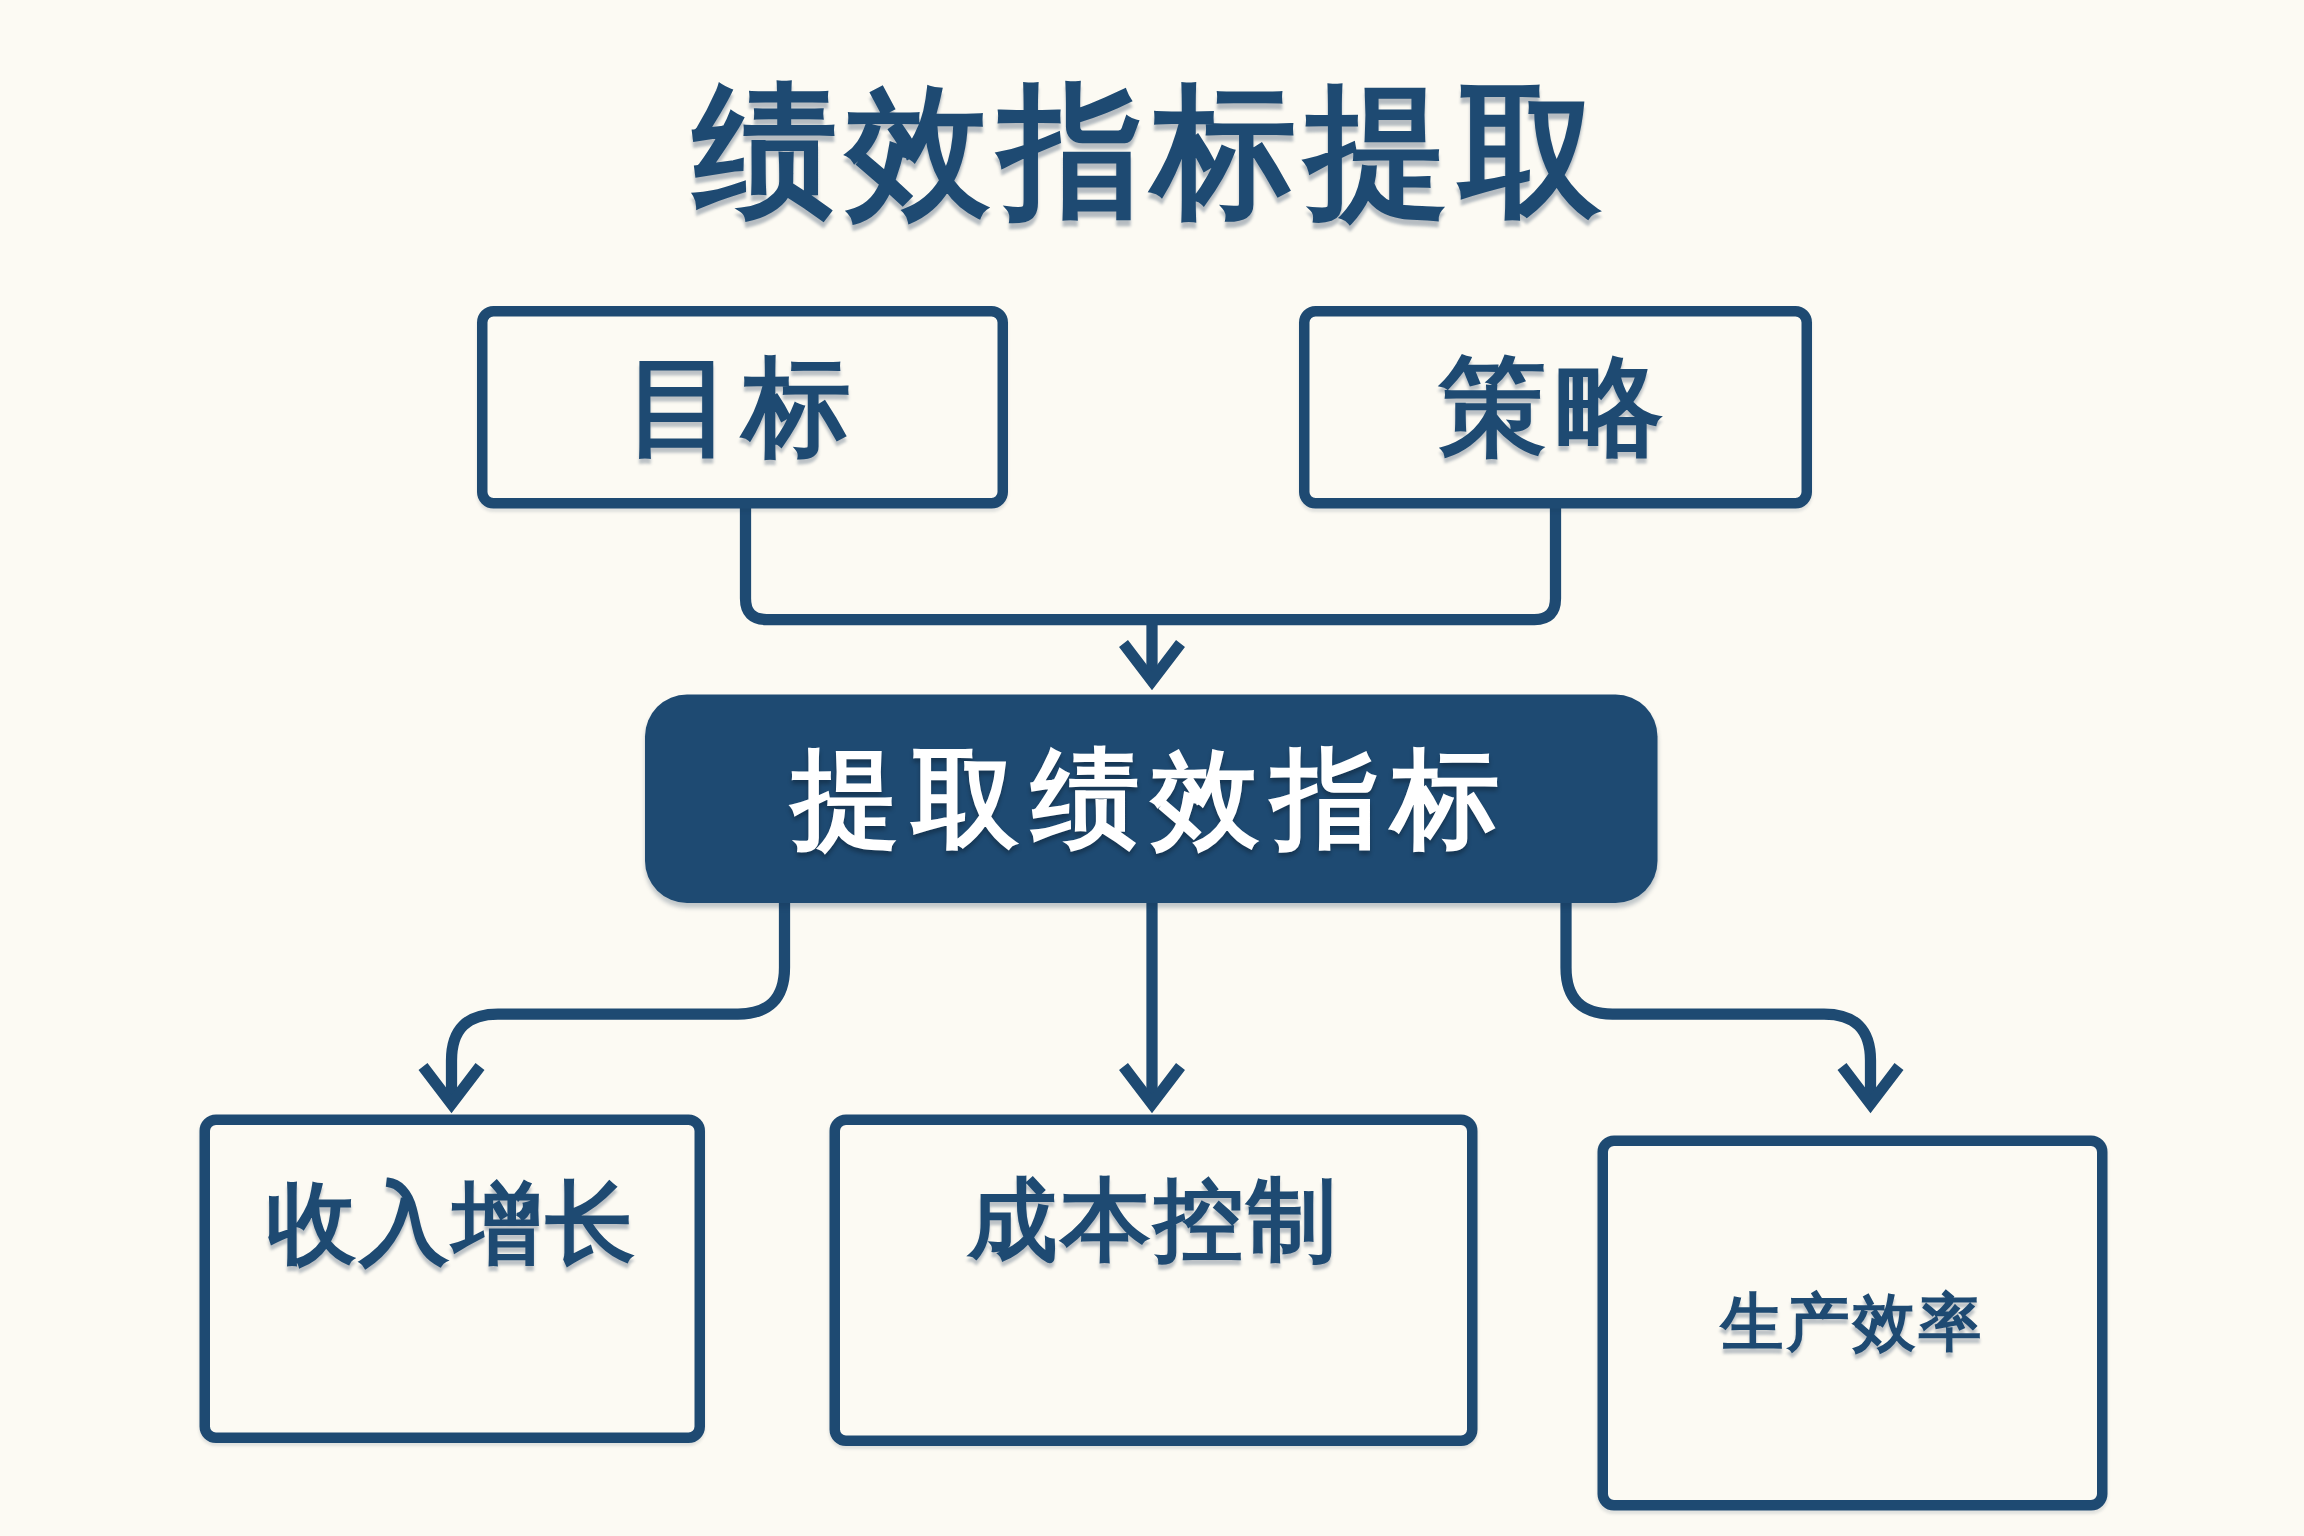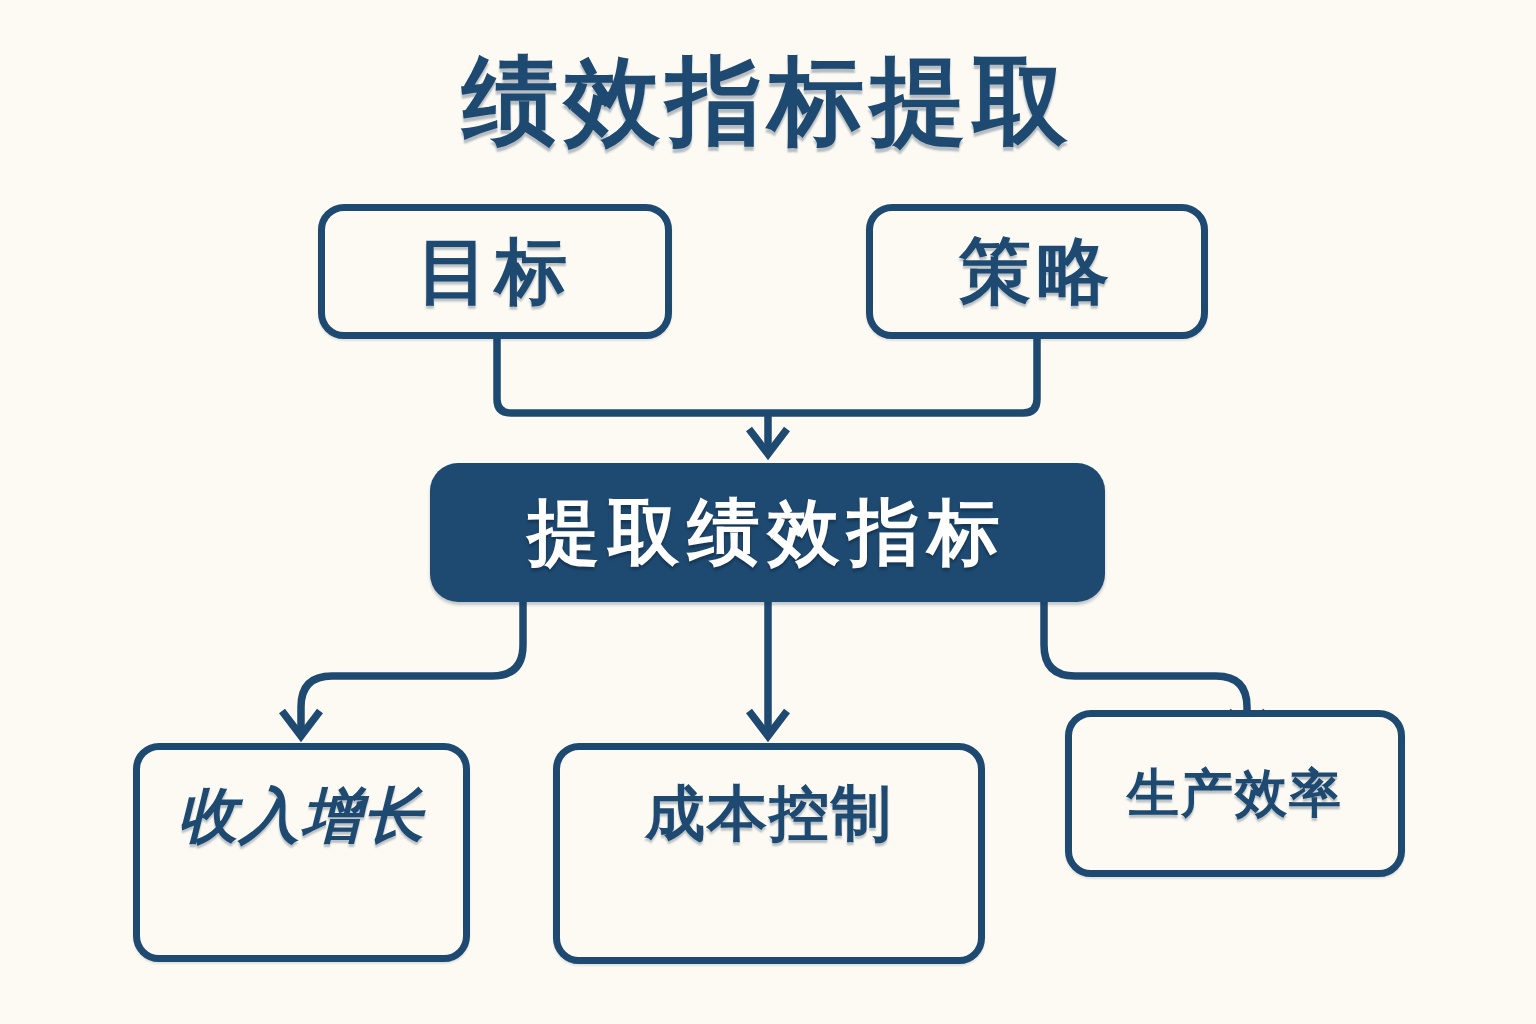--- a/index.html
+++ b/index.html
@@ -31,21 +31,21 @@
     font-size: 96px;
     font-weight: bold;
     letter-spacing: 6px;
     color: var(--navy);
     text-shadow: 0 4px 2px rgba(21, 48, 78, 0.30);
     white-space: nowrap;
   }
   .node {
     position: absolute;
     border: 7px solid var(--navy);
-    border-radius: 26px;
+    border-radius: 11px;
     background: var(--background);
     color: var(--node-text);
     font-weight: bold;
     display: flex;
     align-items: center;
     justify-content: center;
     text-shadow: 0 3px 2px rgba(21, 48, 78, 0.28);
     box-shadow: 0 2px 2px rgba(21, 48, 78, 0.12);
     white-space: nowrap;
   }
@@ -60,32 +60,31 @@
     font-size: 72px;
     letter-spacing: 8px;
     text-shadow: 0 3px 3px rgba(0, 0, 0, 0.28);
     box-shadow: 0 3px 3px rgba(21, 48, 78, 0.25);
   }
   .node-revenue {
     left: 133px; top: 743px; width: 337px; height: 219px;
     font-size: 60px; letter-spacing: 2px;
     align-items: flex-start;
     padding-top: 26px;
-    font-style: italic;
   }
   .node-cost {
     left: 553px; top: 743px; width: 432px; height: 221px;
     font-size: 60px; letter-spacing: 2px;
     flex-direction: column;
     justify-content: flex-start;
     padding-top: 24px;
   }
   .node-efficiency {
-    left: 1065px; top: 710px; width: 340px; height: 167px;
-    font-size: 52px; letter-spacing: 2px;
+    left: 1065px; top: 757px; width: 340px; height: 250px;
+    font-size: 42px; letter-spacing: 2px;
   }
   .connectors {
     position: absolute;
     left: 0; top: 0;
     width: 1536px; height: 1024px;
     pointer-events: none;
   }
   .connectors path {
     fill: none;
     stroke: var(--navy);

